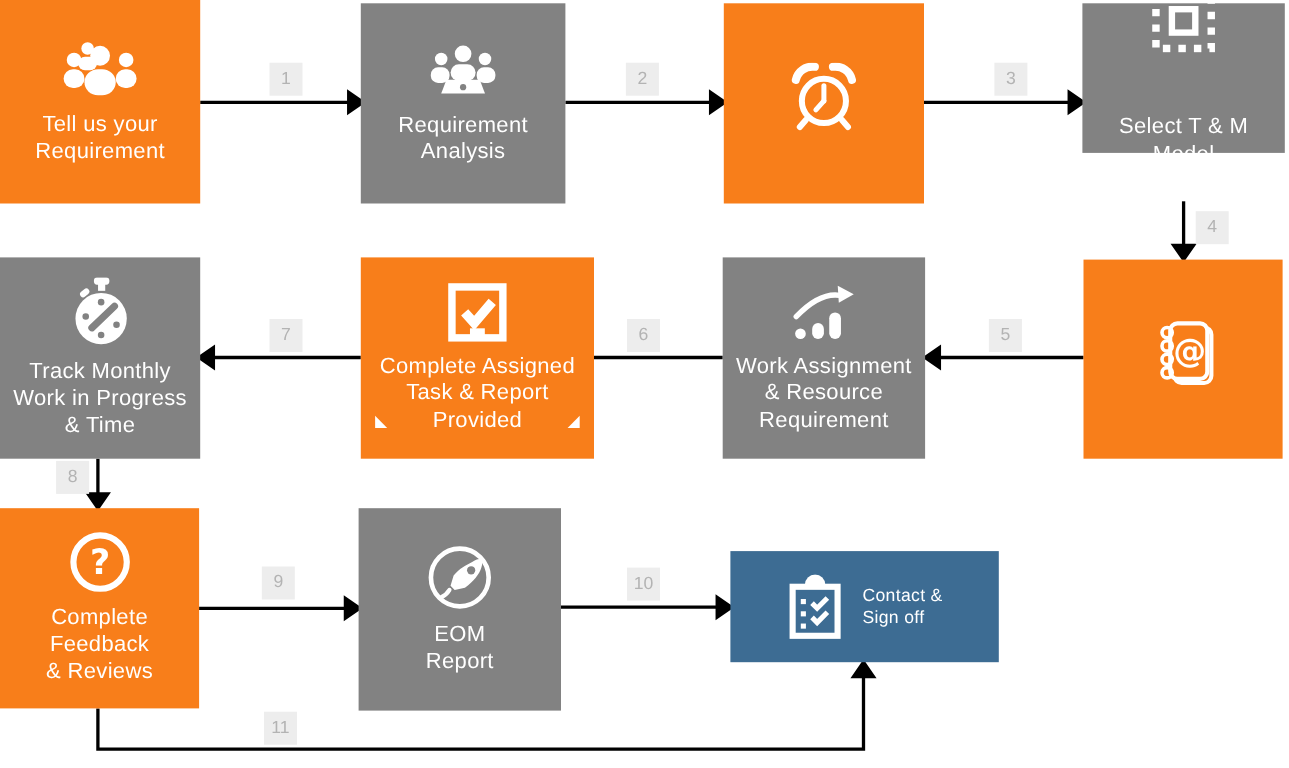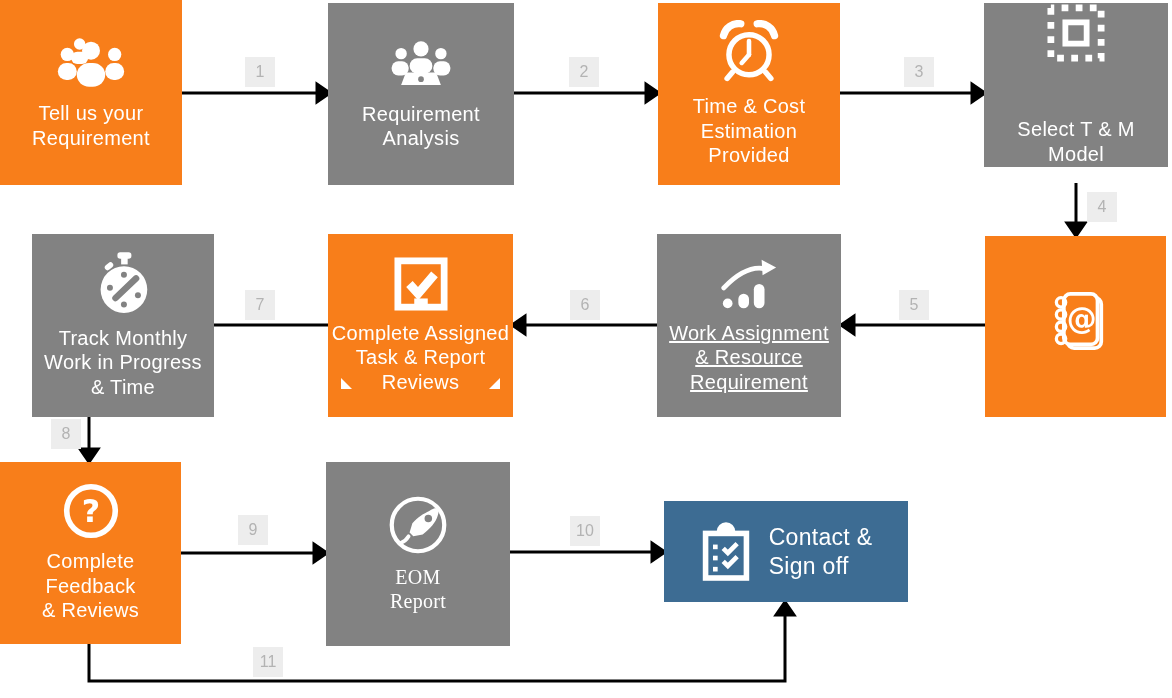--- a/index.html
+++ b/index.html
@@ -5,21 +5,21 @@
   html,body{margin:0;padding:0;background:#ffffff;}
   body{width:1172px;height:698px;position:relative;font-family:"Liberation Sans",sans-serif;overflow:hidden;}
   .canvas{position:absolute;left:0;top:0;width:1172px;height:698px;}
   .arrows{position:absolute;left:0;top:0;pointer-events:none;}
   .step{position:absolute;display:flex;flex-direction:column;align-items:center;justify-content:center;
         text-align:center;color:#ffffff;box-sizing:border-box;}
   .step.orange{background:#F87E1A;}
   .step.gray{background:#828282;}
   .step.blue{background:#3D6C93;flex-direction:row;text-align:left;gap:17px;}
   .step .label{font-size:20px;line-height:1.22;letter-spacing:.3px;font-weight:500;}
-  .step.blue .label{font-size:23px;line-height:1.25;}
+  .step.blue .label{font-size:16px;line-height:1.25;}
   .label span{display:block;}
   .icon{display:block;line-height:0;margin-bottom:10px;}
   .step.blue .icon{margin-bottom:0;}
   .badge{position:absolute;width:30px;height:30px;background:#EDEDED;color:#B3B3B3;
          display:flex;align-items:center;justify-content:center;font-size:16px;}
   .corner{position:absolute;width:0;height:0;}
   .corner.cl{left:13px;bottom:28px;border-bottom:11px solid #fff;border-right:11px solid transparent;}
   .corner.cr{right:13px;bottom:28px;border-bottom:11px solid #fff;border-left:11px solid transparent;}
 </style>
 </head>
@@ -97,28 +97,23 @@
       <svg width="62" height="64" viewBox="0 0 68 70" fill="none" stroke="#fff" stroke-linecap="round">
         <path d="M6 17 A17 17 0 0 1 25 4" stroke-width="8"></path>
         <path d="M62 17 A17 17 0 0 0 43 4" stroke-width="8"></path>
         <circle cx="34" cy="38" r="22" stroke-width="6"></circle>
         <line x1="34" y1="38" x2="34" y2="23" stroke-width="5"></line>
         <line x1="34" y1="38" x2="26" y2="47" stroke-width="5"></line>
         <line x1="16" y1="57" x2="10" y2="64" stroke-width="6"></line>
         <line x1="52" y1="57" x2="58" y2="64" stroke-width="6"></line>
       </svg>
     </span>
-    <div class="label">
-      <span>Time &amp; Cost</span>
-      <span>Estimation</span>
-      <span>Provided</span>
-    </div>
-  </div>
-
-  <div class="step gray" style="left:984px;top:3px;width:184px;height:164px;gap:45px;">
+  </div>
+
+  <div class="step gray" style="left:984px;top:3px;width:184px;height:136px;gap:45px;">
     <span class="icon">
       <svg width="58" height="58" viewBox="0 0 60 60" fill="none" stroke="#fff">
         <rect x="4" y="4" width="52" height="52" stroke-width="7" stroke-dasharray="7 7.6" stroke-dashoffset="3.5"></rect>
         <rect x="19" y="19" width="22" height="22" stroke-width="6"></rect>
       </svg>
     </span>
     <div class="label">
       <span>Select T &amp; M</span>
       <span>Model</span>
     </div>
@@ -131,55 +126,55 @@
         <rect x="18" y="4" width="36" height="54" rx="7" fill="#F87E1A" stroke="#fff" stroke-width="4"></rect>
         <circle cx="15" cy="13" r="5" fill="none" stroke="#fff" stroke-width="3.5"></circle>
         <circle cx="15" cy="26" r="5" fill="none" stroke="#fff" stroke-width="3.5"></circle>
         <circle cx="15" cy="39" r="5" fill="none" stroke="#fff" stroke-width="3.5"></circle>
         <circle cx="15" cy="52" r="5" fill="none" stroke="#fff" stroke-width="3.5"></circle>
         <text x="37" y="42" font-size="32" font-family="DejaVu Sans, sans-serif" font-weight="bold" fill="#fff" text-anchor="middle">@</text>
       </svg>
     </span>
   </div>
 
-  <div class="step gray" style="left:657px;top:234px;width:184px;height:183px;text-decoration:underline;">
+  <div class="step gray" style="left:657px;top:234px;width:184px;height:183px;">
     <span class="icon">
       <svg width="62" height="54" viewBox="0 0 64 54">
         <circle cx="10" cy="47" r="5" fill="#fff"></circle>
         <rect x="21" y="37" width="11" height="15" rx="5.5" fill="#fff"></rect>
         <rect x="37" y="27" width="11" height="25" rx="5.5" fill="#fff"></rect>
         <path d="M6 31 Q28 8 47 11" stroke="#fff" stroke-width="5" fill="none" stroke-linecap="round"></path>
         <polygon points="45,2 60,10 46,18" fill="#fff"></polygon>
       </svg>
     </span>
     <div class="label">
       <span>Work Assignment</span>
       <span>&amp; Resource</span>
       <span>Requirement</span>
     </div>
   </div>
 
-  <div class="step orange" style="left:328px;top:234px;width:185px;height:183px;">
+  <div class="step orange" style="left:328px;top:234px;width:212px;height:183px;">
     <span class="icon">
       <svg width="54" height="54" viewBox="0 0 56 56">
         <rect x="4" y="4" width="48" height="48" fill="none" stroke="#fff" stroke-width="7"></rect>
         <path d="M16 28 l9 10 l17 -20" stroke="#fff" stroke-width="9" fill="none"></path>
         <rect x="21" y="43" width="14" height="9" fill="#fff"></rect>
       </svg>
     </span>
     <div class="label">
       <span>Complete Assigned</span>
       <span>Task &amp; Report</span>
-      <span>Reviews</span>
+      <span>Provided</span>
     </div>
     <span class="corner cl"></span>
     <span class="corner cr"></span>
   </div>
 
-  <div class="step gray" style="left:0;top:234px;width:182px;height:183px;margin-left:32px;">
+  <div class="step gray" style="left:0;top:234px;width:182px;height:183px;">
     <span class="icon">
       <svg width="56" height="64" viewBox="0 0 60 68">
         <rect x="24" y="0" width="15" height="7" rx="3" fill="#fff"></rect>
         <rect x="28" y="5" width="7" height="8" fill="#fff"></rect>
         <rect x="10" y="12" width="10" height="6" rx="3" fill="#fff" transform="rotate(-40 15 15)"></rect>
         <circle cx="31" cy="40" r="25" fill="#fff"></circle>
         <circle cx="31" cy="24" r="3.2" fill="#828282"></circle>
         <circle cx="16" cy="38" r="3.2" fill="#828282"></circle>
         <circle cx="31" cy="56" r="3.2" fill="#828282"></circle>
         <circle cx="46" cy="46" r="3.2" fill="#828282"></circle>
@@ -199,21 +194,21 @@
         <circle cx="30" cy="30" r="26" fill="none" stroke="#fff" stroke-width="6"></circle>
         <text x="30" y="42" font-size="34" font-family="DejaVu Sans, sans-serif" font-weight="bold" fill="#fff" text-anchor="middle">?</text>
       </svg>
     </span>
     <div class="label">
       <span>Complete Feedback</span>
       <span>&amp; Reviews</span>
     </div>
   </div>
 
-  <div class="step gray" style="left:326px;top:462px;width:184px;height:184px;font-family:Liberation Serif, serif;">
+  <div class="step gray" style="left:326px;top:462px;width:184px;height:184px;">
     <span class="icon">
       <svg width="60" height="60" viewBox="0 0 64 64">
         <circle cx="32" cy="32" r="28" fill="none" stroke="#fff" stroke-width="4.5"></circle>
         <path d="M44 17 C51 12 56 13 53 22 C51 29 45 36 37 42 L27 44 L23 40 L26 30 C32 23 38 20 44 17 Z" fill="#fff"></path>
         <circle cx="43" cy="25" r="4" fill="#828282"></circle>
         <path d="M22 44 q-3 5 -8 7" stroke="#fff" stroke-width="4" fill="none" stroke-linecap="round"></path>
       </svg>
     </span>
     <div class="label">
       <span>EOM</span>
@@ -262,17 +257,17 @@
     </div>
   <div class="badge" style="left:51px;top:419px;">
       <span>8</span>
     </div>
   <div class="badge" style="left:238px;top:515px;">
       <span>9</span>
     </div>
   <div class="badge" style="left:570px;top:516px;">
       <span>10</span>
     </div>
-  <div class="badge" style="left:253px;top:647px;">
+  <div class="badge" style="left:240px;top:647px;">
       <span>11</span>
     </div>
 
 </div>
 
 </body></html>

